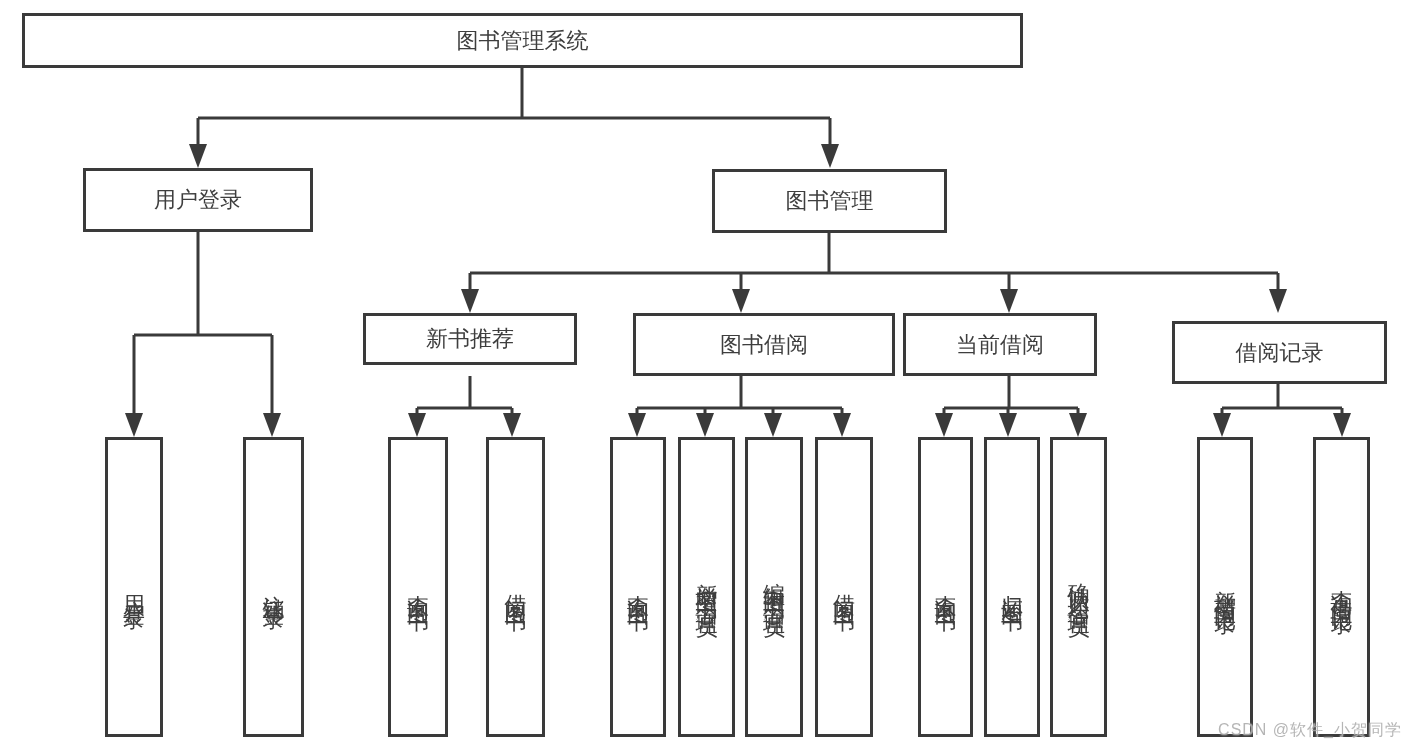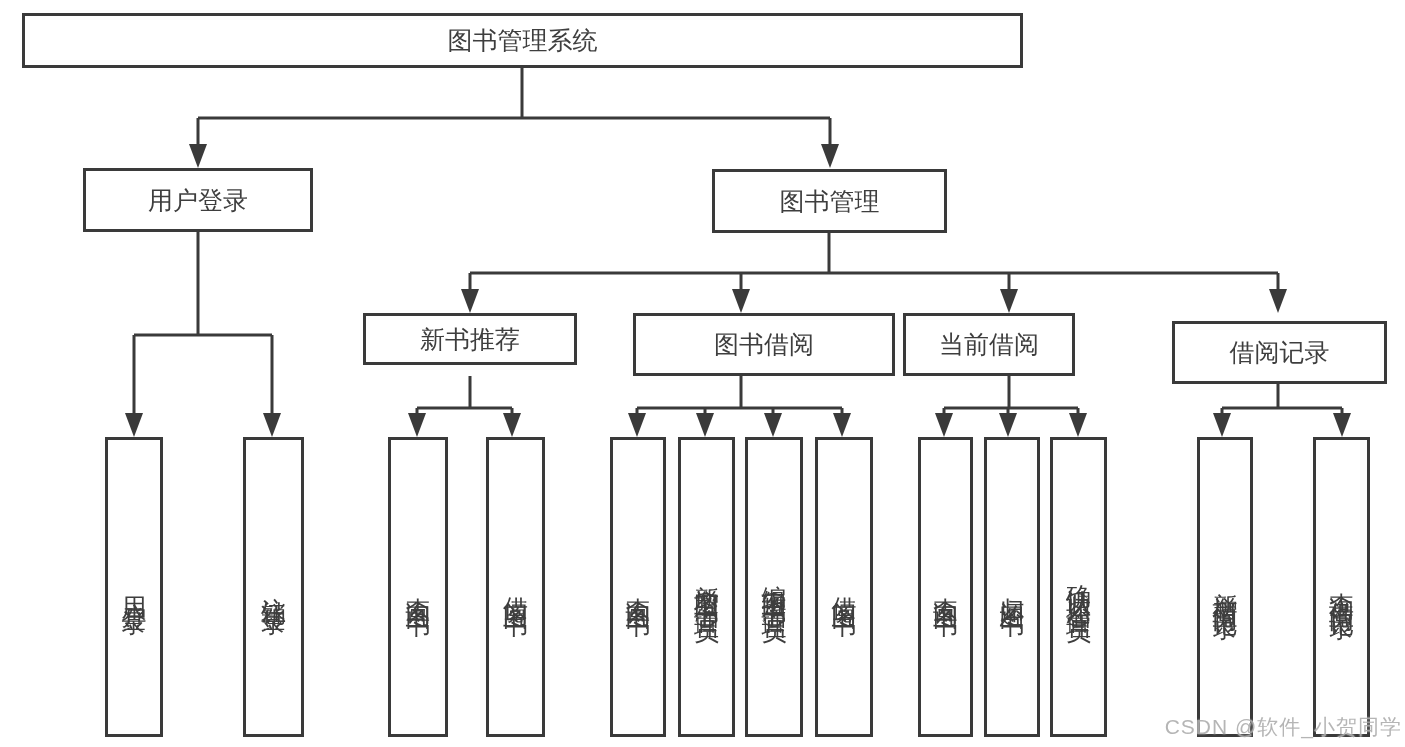--- a/index.html
+++ b/index.html
@@ -21,35 +21,35 @@
   .node{
     position:absolute;
     box-sizing:border-box;
     background:#ffffff;
     border:3px solid var(--line);
     color:var(--text);
     display:flex;
     align-items:center;
     justify-content:center;
     z-index:2;
-    font-size:25px;
+    font-size:22px;
     line-height:1;
     white-space:nowrap;
   }
   .node.v{
     writing-mode:vertical-rl;
     text-orientation:mixed;
     letter-spacing:5px;
     white-space:normal;
   }
   .watermark{
     position:absolute;
     right:3px;bottom:6px;
     z-index:3;
-    font-size:21px;
+    font-size:16px;
     letter-spacing:1px;
     color:var(--wm);
     opacity:0.9;
     text-shadow:0 0 2px #ffffff;
   }
 </style>
 </head>
 <body>
 
 <div class="canvas">
@@ -94,21 +94,21 @@
     </g>
   </svg>
 
   <div class="node h" style="left:22px;top:13px;width:1001px;height:55px">图书管理系统</div>
 
   <div class="node h" style="left:83px;top:168px;width:230px;height:64px">用户登录</div>
   <div class="node h" style="left:712px;top:169px;width:235px;height:64px">图书管理</div>
 
   <div class="node h" style="left:363px;top:313px;width:214px;height:52px">新书推荐</div>
   <div class="node h" style="left:633px;top:313px;width:262px;height:63px">图书借阅</div>
-  <div class="node h" style="left:903px;top:313px;width:172px;height:63px">当前借阅</div>
+  <div class="node h" style="left:903px;top:313px;width:194px;height:63px">当前借阅</div>
   <div class="node h" style="left:1172px;top:321px;width:215px;height:63px">借阅记录</div>
 
   <div class="node v" style="left:105px;top:437px;width:58px;height:300px">用户登录</div>
   <div class="node v" style="left:243px;top:437px;width:61px;height:300px">注销登录</div>
 
   <div class="node v" style="left:388px;top:437px;width:60px;height:300px">查询图书</div>
   <div class="node v" style="left:486px;top:437px;width:59px;height:300px">借阅图书</div>
 
   <div class="node v" style="left:610px;top:437px;width:56px;height:300px">查询图书</div>
   <div class="node v" style="left:678px;top:437px;width:57px;height:300px">新增图书（管理员）</div>

